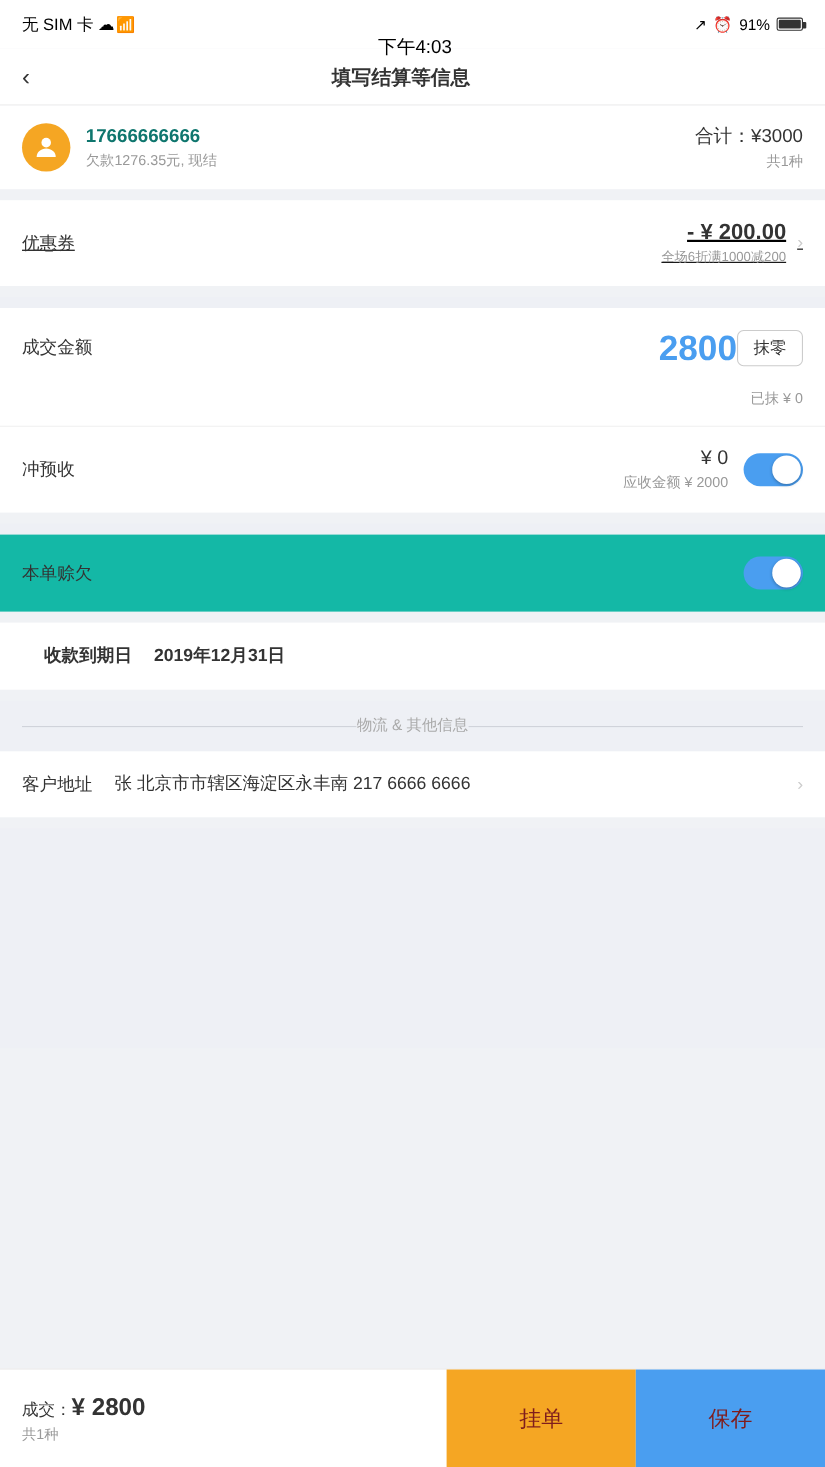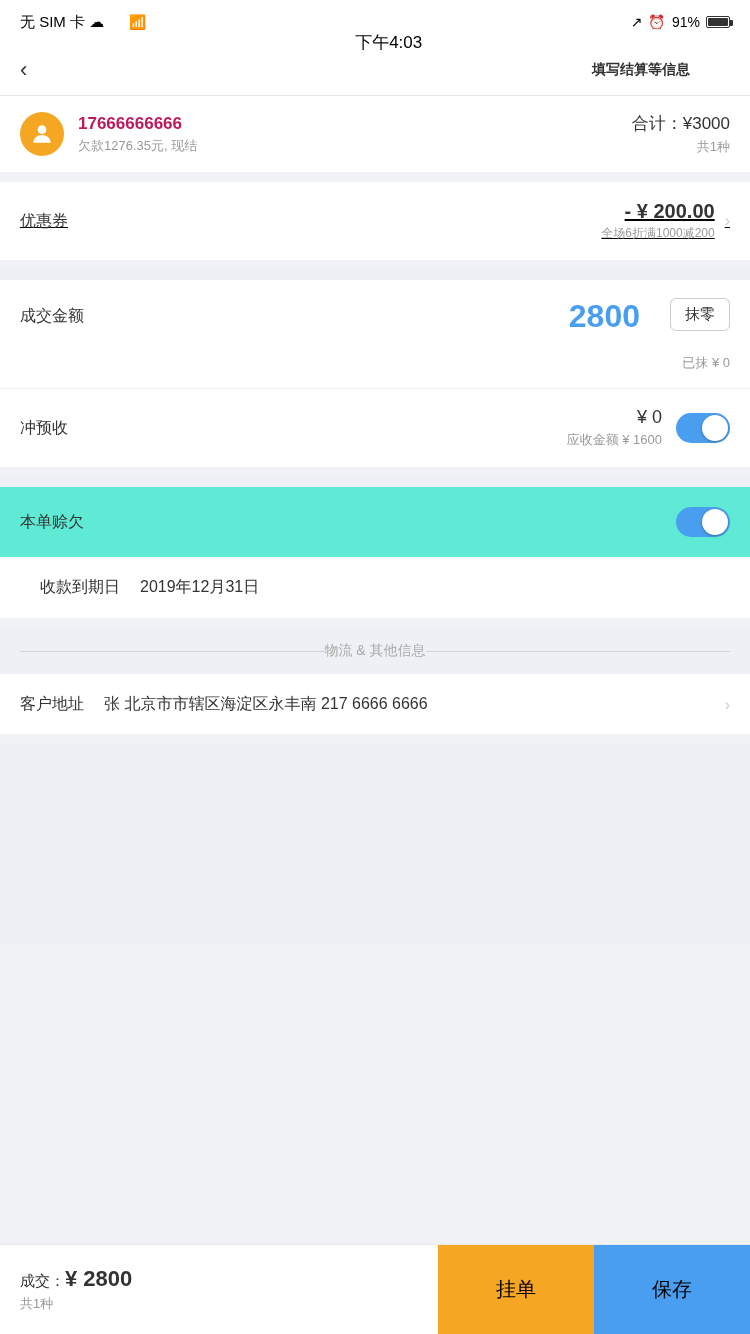--- a/index.html
+++ b/index.html
@@ -17,21 +17,21 @@
     .status-bar {
       background: #fff;
       height: 44px;
       display: flex;
       align-items: center;
       justify-content: space-between;
       padding: 0 20px;
       font-size: 15px;
       font-weight: 500;
     }
-    .status-left { display: flex; align-items: center; gap: 25px; justify-content: flex-end; }
+    .status-left { display: flex; align-items: center; gap: 2px; justify-content: flex-end; }
     .status-center { font-size: 17px; font-weight: 500; margin-top: 40px; }
     .status-right { display: flex; align-items: center; gap: 6px; font-size: 14px; }
     .wifi-icon { font-size: 14px; }
     .battery-bar {
       display: inline-block;
       width: 24px; height: 12px;
       border: 1.5px solid #333;
       border-radius: 2px;
       position: relative;
       vertical-align: middle;
@@ -62,22 +62,22 @@
       border-bottom: 1px solid #e8e8e8;
     }
     .nav-back {
       font-size: 22px;
       color: #333;
       cursor: pointer;
       padding: 8px 12px 8px 0;
     }
     .nav-title {
       flex: 1;
-      text-align: right;
-      font-size: 14px;
+      text-align: center;
+      font-size: 18px;
       font-weight: 600;
       color: #333;
       margin-right: 40px;
     }
 
     
     .content {
       padding-bottom: 100px;
     }
 
@@ -99,21 +99,21 @@
     .customer-left { display: flex; align-items: center; gap: 14px; }
     .avatar {
       width: 44px; height: 44px;
       border-radius: 50%;
       background: #f5a623;
       display: flex; align-items: center; justify-content: center;
       font-size: 20px;
       color: #fff;
       flex-shrink: 0;
     }
-    .customer-name { font-size: 17px; font-weight: 600; color: #be185d; }
+    .customer-name { font-size: 17px; font-weight: 600; color: #0f766e; }
     .customer-sub { font-size: 13px; color: #999; margin-top: 3px; }
     .customer-right { text-align: right; }
     .total-amount { font-size: 17px; font-weight: 500; color: #333; }
     .total-sub { font-size: 13px; color: #999; margin-top: 3px; }
 
     
     .row-item {
       background: #fff;
       padding: 18px 20px;
       display: flex;
@@ -139,21 +139,21 @@
       background: #fff;
       margin-bottom: 10px;
     }
     .amount-row {
       padding: 18px 20px;
       display: flex;
       align-items: center;
       justify-content: space-between;
     }
     .amount-label { font-size: 16px; color: #333; }
-    .amount-right { display: flex; align-items: flex-start; gap: 30px; }
+    .amount-right { display: flex; align-items: center; gap: 0; }
     .amount-value { font-size: 32px; font-weight: 600; color: #4a9ef0; }
     .round-btn {
       border: 1px solid #ccc;
       border-radius: 6px;
       padding: 6px 14px;
       font-size: 15px;
       color: #333;
       background: #fff;
       cursor: pointer;
     }
@@ -185,36 +185,37 @@
       position: absolute;
       right: 2px; top: 2px;
       width: 26px; height: 26px;
       background: #fff;
       border-radius: 50%;
       box-shadow: 0 1px 3px rgba(0,0,0,0.3);
     }
 
     
     .debt-section {
-      background: #5eead4;
+      background: #14b8a6;
+      margin-bottom: 10px;
       padding: 20px 20px;
       display: flex;
       align-items: center;
       justify-content: space-between;
     }
     .debt-label { font-size: 16px; color: #333; }
 
     
     .due-section {
       background: #fff;
       margin-bottom: 10px;
       padding: 20px 20px;
     }
     .due-text { font-size: 16px; color: #333; }
-    .due-text span { margin-left: 20px; }
+    .due-text span { margin-left: 20px; font-weight: bold; }
 
     
     .divider-section {
       background: #eef0f5;
       padding: 14px 20px;
       display: flex;
       align-items: center;
       justify-content: center;
     }
     .divider-line {
@@ -251,27 +252,27 @@
     }
     .bottom-info {
       flex: 1;
       padding: 0 20px;
     }
     .bottom-deal { font-size: 15px; color: #333; }
     .bottom-deal strong { font-size: 22px; font-weight: 600; }
     .bottom-count { font-size: 13px; color: #999; margin-top: 3px; }
     .bottom-btn {
       height: 90px;
-      width: 156px;
+      width: 172px;
       display: flex;
       align-items: center;
       justify-content: center;
       font-size: 20px;
       font-weight: 500;
-      color: #000000;
+      color: #7f1d1d;
       cursor: pointer;
     }
     .btn-hold { background: #f5a623; }
     .btn-save { background: #4a9ef0; }
 
     .gray-bg {
       background: #eef0f5;
       height: 200px;
     }
   </style>
@@ -345,21 +346,21 @@
     </div>
     <div style="padding: 0 20px 16px; text-align: right;">
       <span class="amount-sub">已抹  ¥ 0</span>
     </div>
 
     <div class="prepay-row">
       <span class="row-label">冲预收</span>
       <div class="prepay-right">
         <div class="prepay-vals">
           <div class="prepay-amount">¥ 0</div>
-          <div class="prepay-sub">应收金额 ¥ 1600</div>
+          <div class="prepay-sub">应收金额 ¥ 2000</div>
         </div>
         <div class="toggle">
           <div class="toggle-knob"></div>
         </div>
       </div>
     </div>
   </div>
 
   <div class="separator"></div>
 

